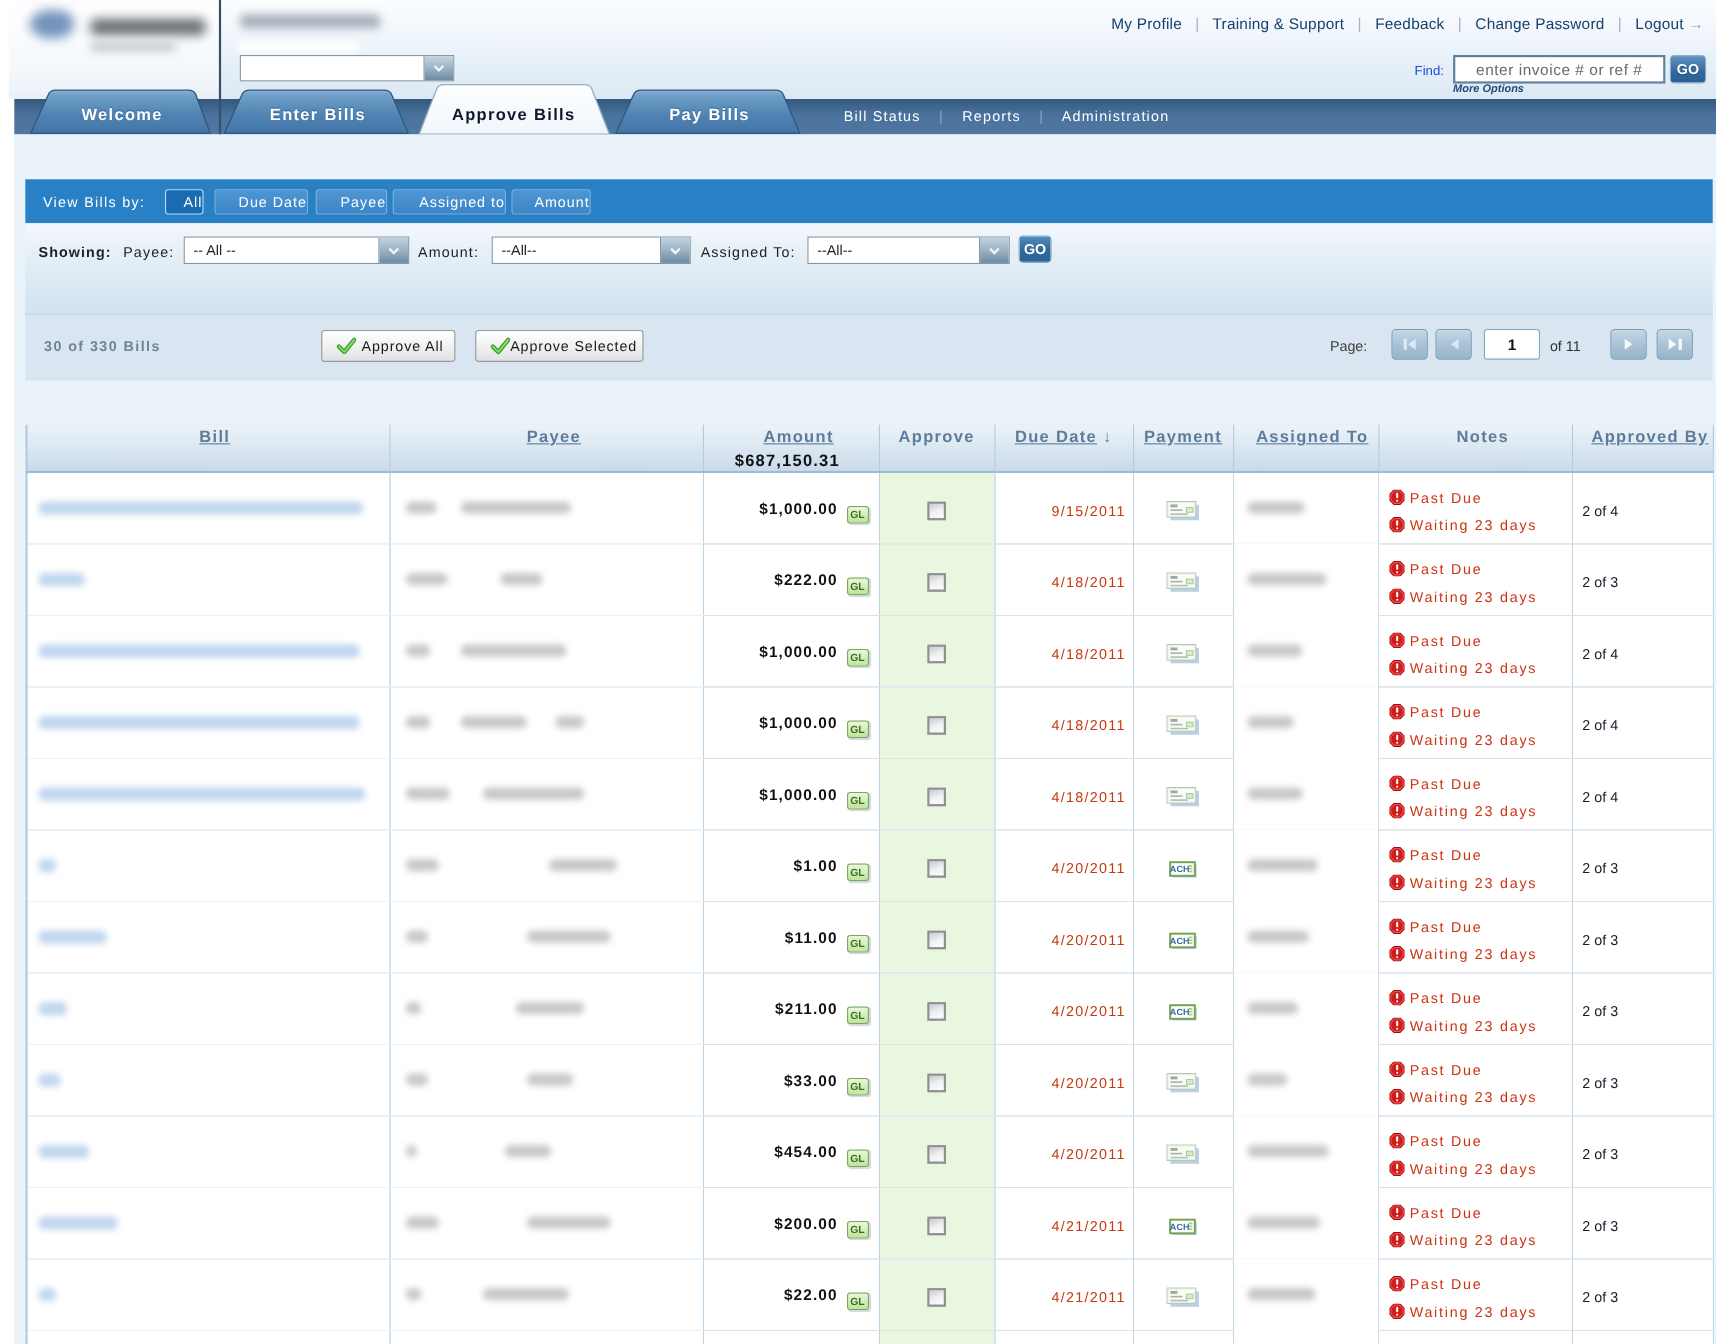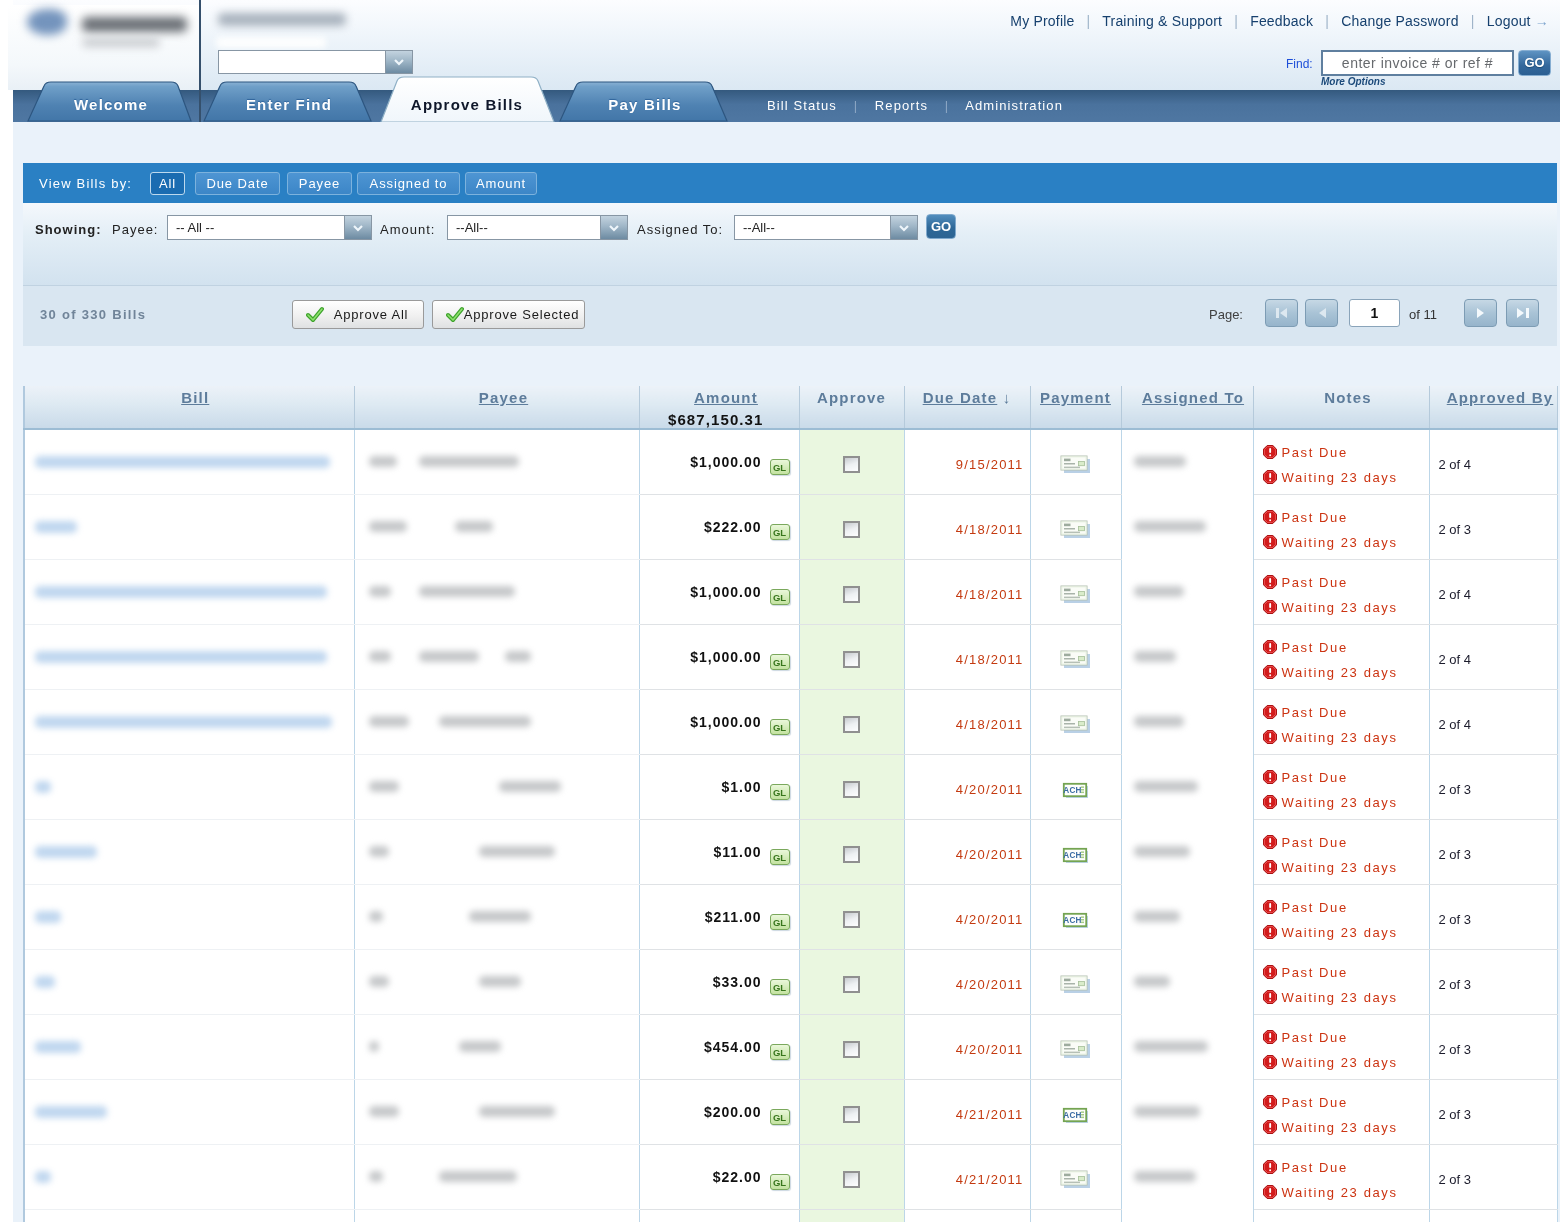--- a/index.html
+++ b/index.html
@@ -35,21 +35,21 @@
 .tabtxt{position:absolute;font-size:15px;letter-spacing:1.2px;font-weight:bold;color:#fff;text-shadow:0 -1px 1px #2e639b;white-space:nowrap;transform:translateX(-50%);}
 #stripmenu{top:98px;left:767px;font-size:13px;letter-spacing:1.1px;color:#fff;white-space:nowrap;}
 #stripmenu .sep{color:#8ba6c4;margin:0 12px;}
 
 #panel{top:163px;left:23px;width:1534px;}
 #ptitle{position:relative;height:40px;background:linear-gradient(#3a8acb,#2a80c4);border-radius:9px 9px 0 0;border-top:3px solid #2a5274;border-bottom:1px solid #1d4c72;}
 #ptitle b{position:absolute;left:16px;top:7px;font-size:17px;color:#fff;letter-spacing:2px;}
 #ptitle span{position:absolute;left:297px;top:11px;font-size:13px;letter-spacing:1.8px;color:#e8f2fa;}
 #viewrow{position:relative;height:40px;background:#2a80c4;}
 #viewrow .lab{position:absolute;left:16px;top:13px;font-size:13px;letter-spacing:1.2px;color:#fff;}
-.vbtn{position:absolute;top:9px;height:23px;font-size:13px;letter-spacing:0.9px;color:#fff;text-align:center;border-radius:3px;border:1px solid #7cb2dd;background:linear-gradient(#4e95d3,#3c86c7);line-height:21px;}
+.vbtn{position:absolute;top:9px;height:23px;font-size:13px;letter-spacing:0.9px;color:#fff;text-align:right;border-radius:3px;border:1px solid #7cb2dd;background:linear-gradient(#4e95d3,#3c86c7);line-height:21px;}
 .vbtn.on{background:#1a6cb1;border:1px solid #bcd9ee;}
 #showrow{position:relative;height:82px;background:linear-gradient(#f4f8fc,#e3eef6 40%,#d2e2ef);}
 #showrow .t{position:absolute;top:19px;font-size:13px;letter-spacing:1px;color:#222;}
 #showrow .sel{top:12px;height:25px;}
 #showgo{position:absolute;top:11px;left:903px;width:30px;height:25px;background:linear-gradient(#518dbd,#2e6898 55%,#2d6493);border:1px solid #7fa9cd;border-radius:4px;color:#fff;font-weight:bold;font-size:13px;text-align:center;line-height:23px;}
 #toolbar{position:relative;height:61px;background:#d9e6f1;border-top:1px solid #c0d2e1;}
 #bcount{position:absolute;left:17px;top:21px;font-size:13px;letter-spacing:1.3px;font-weight:bold;color:#708499;}
 .abtn{position:absolute;top:14px;height:29px;background:linear-gradient(#ffffff,#f0f0f0 55%,#dfe1e2);border:1px solid #9a9a9a;border-radius:3px;font-size:13px;color:#1a1a1a;text-align:center;}
 .abtn svg{position:absolute;left:13px;top:5px;}
 .abtn span{line-height:27px;margin-left:26px;letter-spacing:0.8px;}
@@ -119,21 +119,21 @@
 <stop offset="0" stop-color="#ffffff"></stop>
         <stop offset="1" stop-color="#f0f6fb"></stop>
 </linearGradient>
 </defs>
 <path d="M28,47 L44,12 Q45.5,8 51,8 L171,8 Q176.5,8 178,12 L191,47 Z" fill="url(#tg)" stroke="#2d5680" stroke-width="1.2"></path>
 <path d="M204,47 L220,12 Q221.5,8 227,8 L349,8 Q354.5,8 356,12 L371,47 Z" fill="url(#tg)" stroke="#2d5680" stroke-width="1.2"></path>
 <path d="M560,47 L576,12 Q577.5,8 583,8 L705,8 Q710.5,8 712,12 L727,47 Z" fill="url(#tg)" stroke="#2d5680" stroke-width="1.2"></path>
 <path d="M381,48 L397,7 Q398.5,3 404,3 L531,3 Q536.5,3 538,7 L554,48 Z" fill="url(#tga)" stroke="#8fb0c6" stroke-width="1.2"></path>
 </svg>
 <div class="tabtxt" style="top:96px;left:111px;">Welcome</div>
-<div class="tabtxt" style="top:96px;left:289px;">Enter Find</div>
+<div class="tabtxt" style="top:96px;left:289px;">Enter Bills</div>
 <div class="tabtxt" style="top:96px;left:467px;color:#0f172a;text-shadow:none;">Approve Bills</div>
 <div class="tabtxt" style="top:96px;left:645px;">Pay Bills</div>
 <div class="abs" id="stripmenu">Bill Status <span class="sep">|</span> Reports <span class="sep">|</span> Administration</div>
 
 <div class="abs" id="panel">
 <div id="viewrow">
       <span class="lab">View Bills by:</span>
       <div class="vbtn on" style="left:127px;width:35px;">All</div>
       <div class="vbtn" style="left:172px;width:85px;">Due Date</div>
       <div class="vbtn" style="left:264px;width:65px;">Payee</div>
@@ -166,21 +166,21 @@
         <span class="btn">
           <svg width="12" height="8">
             <path d="M2 2 L6 6 L10 2" stroke="#eef5fa" stroke-width="2.2" fill="none"></path>
           </svg>
         </span>
       </div>
  <div id="showgo">GO</div>
 </div>
 <div id="toolbar">
  <div id="bcount">30 of 330 Bills</div>
- <div class="abtn" style="left:269px;width:132px;"><svg width="18" height="18">
+ <div class="abtn" style="left:269px;width:122px;"><svg width="18" height="18">
           <path d="M2 9 L7 14 L16 3" stroke="#3da32b" stroke-width="4" fill="none" stroke-linecap="round" stroke-linejoin="round"></path>
           <path d="M2 9 L7 14 L16 3" stroke="#8ee06e" stroke-width="1.6" fill="none" stroke-linecap="round" stroke-linejoin="round"></path>
         </svg><span>Approve All</span></div>
  <div class="abtn" style="left:409px;width:153px;"><svg width="18" height="18">
           <path d="M2 9 L7 14 L16 3" stroke="#3da32b" stroke-width="4" fill="none" stroke-linecap="round" stroke-linejoin="round"></path>
           <path d="M2 9 L7 14 L16 3" stroke="#8ee06e" stroke-width="1.6" fill="none" stroke-linecap="round" stroke-linejoin="round"></path>
         </svg><span>Approve Selected</span></div>
  <div id="pagelab">Page:</div>
  <div class="pbtn" style="left:1242px;">
         <svg width="14" height="12">

